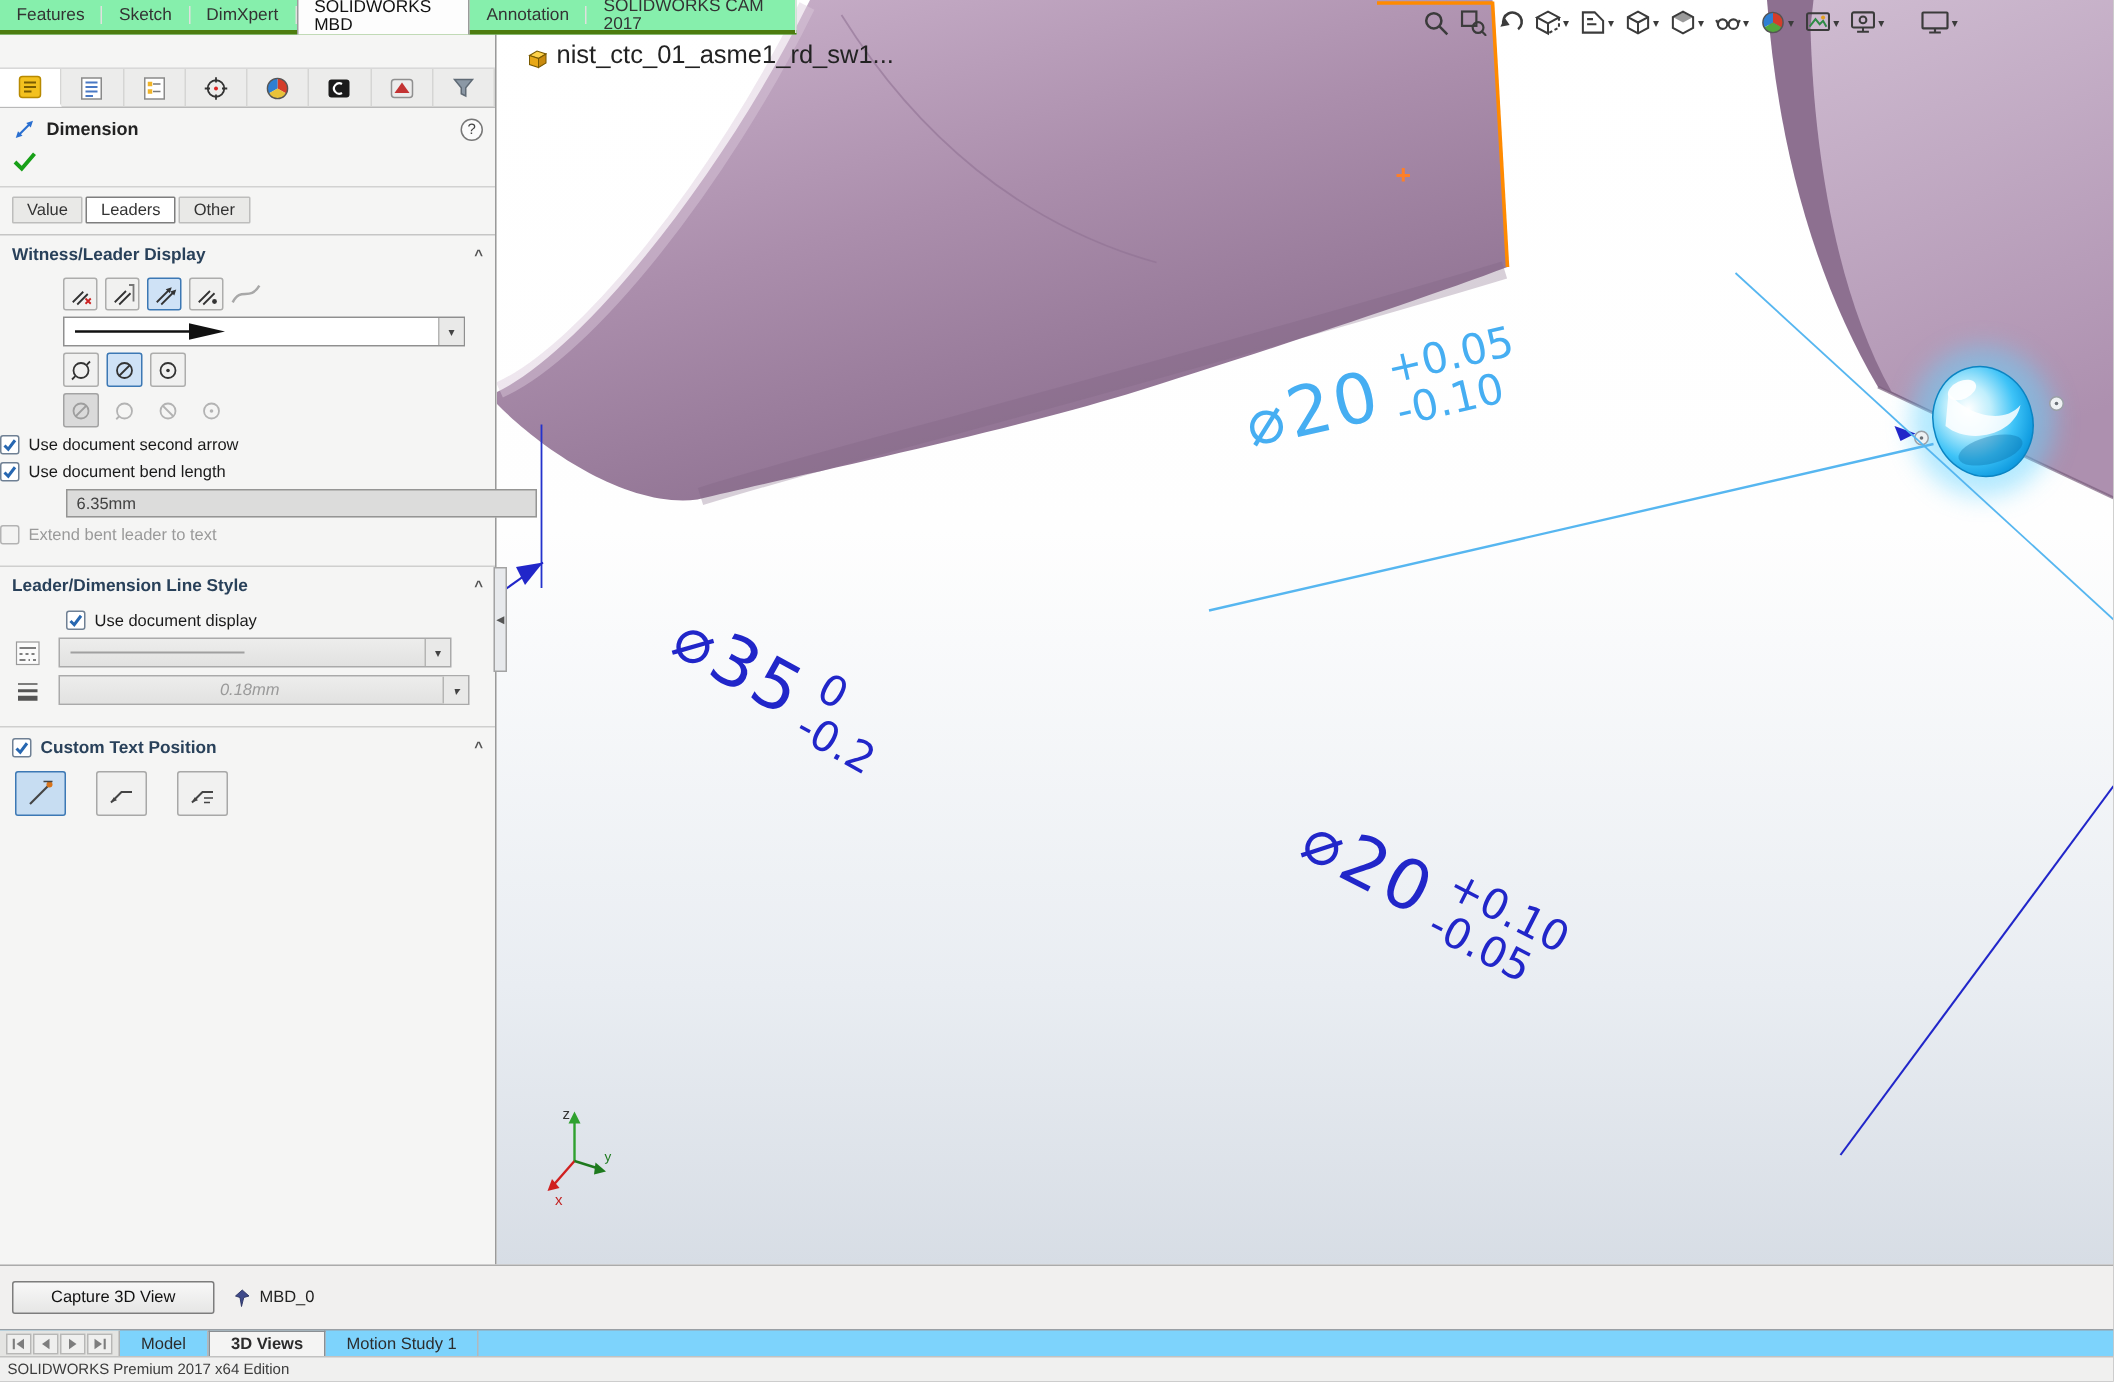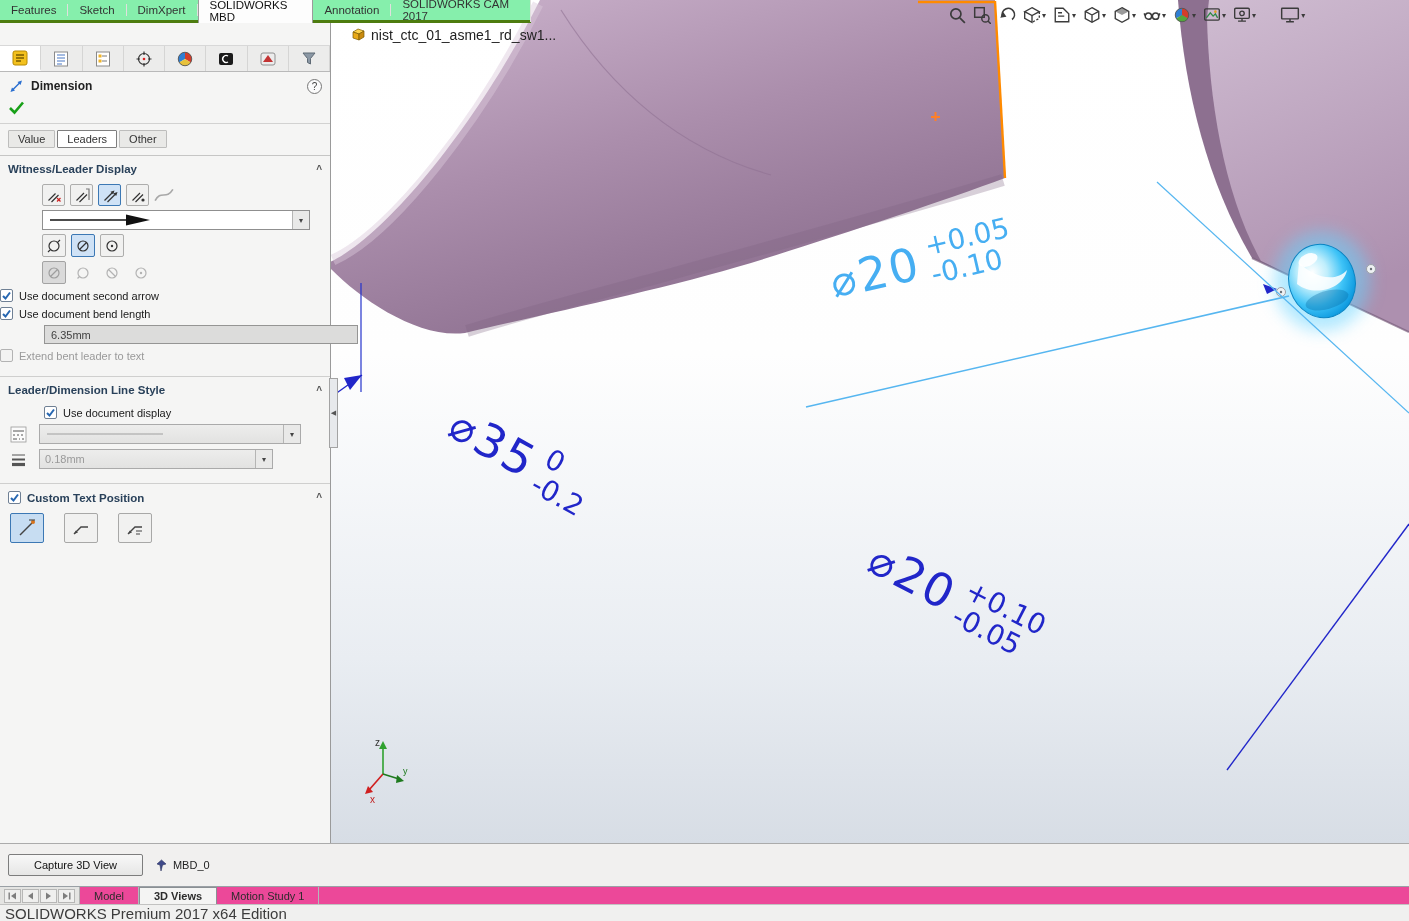--- a/index.html
+++ b/index.html
@@ -4,21 +4,21 @@
 <style>
   * { margin:0; padding:0; box-sizing:border-box; }
   body { font-family:"Liberation Sans", sans-serif; background:#888; }
   .app { position:relative; width:1409px; height:921px; background:#f0f0ef; overflow:hidden; font-size:11px; color:#1a1a1a; }
 
   
   .viewport { position:absolute; left:331px; top:0; width:1078px; height:843px;
     background:linear-gradient(180deg,#ffffff 0%,#fefefe 42%,#e9edf2 78%,#d7dde5 100%); overflow:hidden; }
   .scene { position:absolute; left:0; top:0; }
   .flyout-arrow { position:absolute; left:5px; top:6px; font-size:9px; color:#222; }
-  .breadcrumb { position:absolute; left:20px; top:27px; display:flex; align-items:flex-start; gap:5px; font-size:14px; color:#222; }
+  .breadcrumb { position:absolute; left:20px; top:27px; display:flex; align-items:flex-end; gap:5px; font-size:17px; color:#222; }
   .hud { position:absolute; left:615px; top:5px; display:flex; align-items:center; gap:3px; }
   .hud .hbtn { display:flex; align-items:center; padding:1px 2px; cursor:default; }
   .hud .caret { font-size:8px; color:#3b3b3b; margin-left:1px; }
   .hud .gap { width:14px; }
 
   
   .dim { position:absolute; display:flex; align-items:center; transform-origin:left center; white-space:nowrap;
          font-family:"DejaVu Sans", sans-serif; }
   .dim .dia { font-size:42px; margin-right:3px; }
   .dim .val { font-size:46px; letter-spacing:2px; }
@@ -64,26 +64,26 @@
   .field { height:19px; width:314px; margin:3px 8px 3px 44px; background:#dcdcdb; border:1px solid #959594; color:#424242; font-size:11px; display:flex; align-items:center; padding-left:6px; }
   .icon-dd-row { display:flex; align-items:center; margin:5px 8px 5px 10px; gap:12px; }
   .bigbtn { width:34px; height:30px; background:#f1f1f0; border:1px solid #a8a8a7; border-radius:2px; display:flex; align-items:center; justify-content:center; }
   .bigbtn.selected { background:#c7ddf2; border:1px solid #3c78b4; }
   .splitter { position:absolute; left:329px; top:378px; width:9px; height:70px; background:#e7e9ec; border:1px solid #a3a3a3; z-index:25; display:flex; align-items:center; justify-content:center; font-size:7px; color:#555; }
 
   
   .bottom-strip { position:absolute; left:0; top:843px; width:1409px; height:43px; background:#f1f0ef; border-top:1px solid #ababab; display:flex; align-items:center; gap:12px; padding:0 8px; z-index:30; }
   .cap-btn { height:22px; padding:0 25px; background:linear-gradient(180deg,#f8f8f8,#e6e6e5); border:1px solid #7d7d7d; border-radius:2px; font-size:11px; color:#111; display:flex; align-items:center; }
   .viewname { display:flex; align-items:center; gap:5px; font-size:11px; color:#222; }
-  .doc-tabs { position:absolute; left:0; top:886px; width:1409px; height:18px; background:#ec4899; border-top:1px solid #9aa0a5; display:flex; align-items:stretch; z-index:30; }
+  .doc-tabs { position:absolute; left:0; top:886px; width:1409px; height:18px; background:#7dd3fc; border-top:1px solid #9aa0a5; display:flex; align-items:stretch; z-index:30; }
   .nav-cluster { display:flex; align-items:center; gap:1px; padding:0 4px; background:#e4e4e2; border-right:1px solid #b0b0b0; }
   .navb { width:17px; height:14px; background:#efefee; border:1px solid #b7b7b6; display:flex; align-items:center; justify-content:center; }
   .dtab { padding:0 14px; display:flex; align-items:center; font-size:11px; color:#2c2c2c; border-right:1px solid #b3b8bc; }
   .dtab.active { background:#f4f4f3; font-weight:bold; border:1px solid #8a8f93; border-bottom:none; }
-  .status-bar { position:absolute; left:0; top:904px; width:1409px; height:17px; background:#f0f0ef; border-top:1px solid #c2c2c1; display:flex; align-items:center; padding:0 5px; font-size:15px; color:#3c3c3c; z-index:30; }
+  .status-bar { position:absolute; left:0; top:904px; width:1409px; height:17px; background:#f0f0ef; border-top:1px solid #c2c2c1; display:flex; align-items:center; padding:0 5px; font-size:10px; color:#3c3c3c; z-index:30; }
 </style>
 </head>
 <body>
 
 <div class="app">
 
   <div class="viewport">
 
     <svg class="scene" width="1078" height="844" viewBox="0 0 1078 844">
       <defs>
@@ -519,21 +519,21 @@
             </svg>
           <span class="caretbox">▾</span>
         </div>
       </div>
       <div class="icon-dd-row">
         <svg width="17" height="17" viewBox="0 0 17 17">
             <path d="M2 4 H15" stroke="#555" stroke-width="1"></path>
             <path d="M2 8.5 H15" stroke="#555" stroke-width="2"></path>
             <path d="M2 13.5 H15" stroke="#555" stroke-width="3.2"></path>
           </svg>
-        <div class="dd disabled" style="width:234px; justify-content:flex-start; padding-right:24px; color:#9a9a9a;">
+        <div class="dd disabled" style="width:274px; justify-content:center; padding-right:24px; color:#9a9a9a;font-style:italic;">
           <span>0.18mm</span>
           <span class="caretbox">▾</span>
         </div>
       </div>
     </div>
 
     <div class="sec" style="border-bottom:none;">
       <div class="sec-hd">
         <span class="cb">
             <svg width="11" height="11" viewBox="0 0 11 11">

